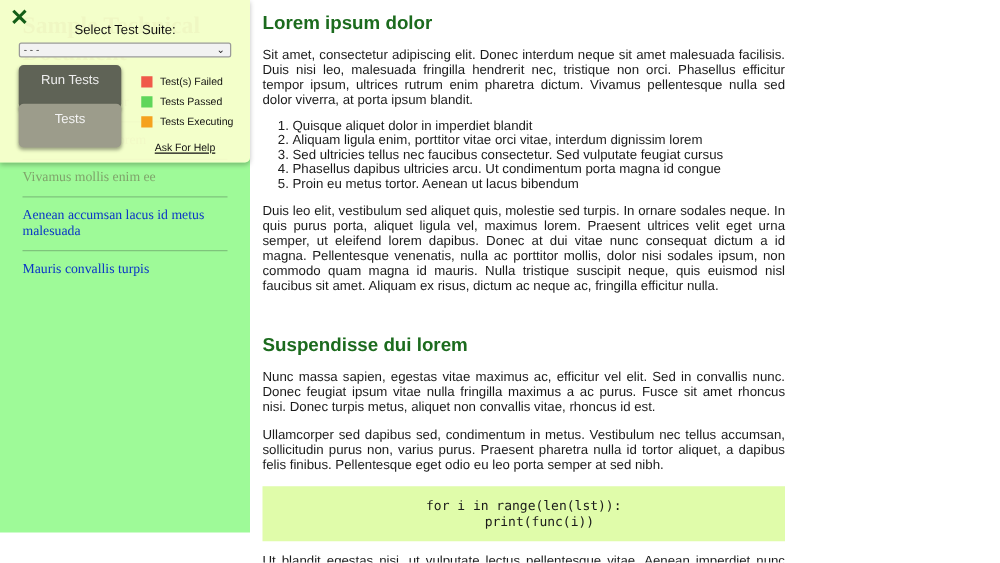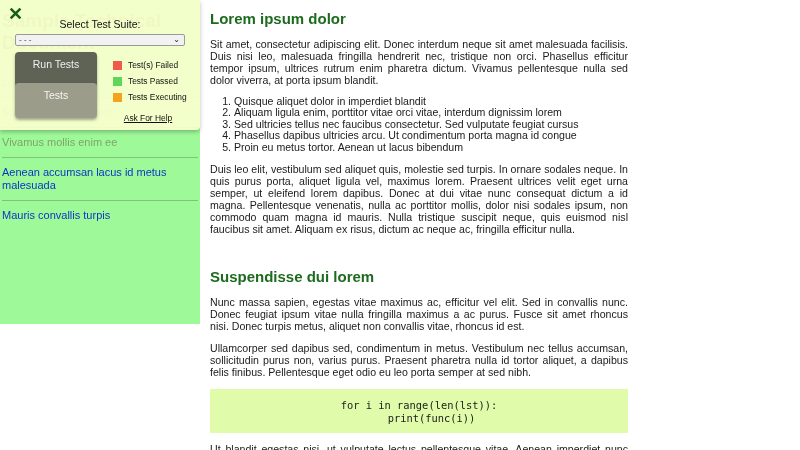--- a/index.html
+++ b/index.html
@@ -5,23 +5,24 @@
     * { box-sizing: border-box; margin: 0; padding: 0; }
     html, body {
       width: 800px; height: 450px; overflow: hidden;
       background: #ffffff;
       font-family: "Liberation Sans", sans-serif;
     }
     .page { position: relative; width: 800px; height: 450px; }
 
     
     .sidebar {
-      position: absolute; left: 0; top: 0; width: 200px; height: 324px;
+      position: absolute; left: 0; top: 0; width: 200px; height: 426px;
       background: #9efa98;
-      padding: 8px 2px;
+      padding: 8px 18px;
+      font-family: Liberation Serif, serif;
     }
     .sidebar-title {
       font-size: 19px; font-weight: bold; color: #6b8f3a;
       line-height: 22px; margin-top: 2px;
     }
     .sidebar-nav { margin-top: 14px; }
     .nav-item {
       display: block; color: #0b36c7; font-size: 11px; line-height: 13px;
       padding: 8px 0; border-bottom: 1px solid #7fc47c; text-decoration: none;
     }

